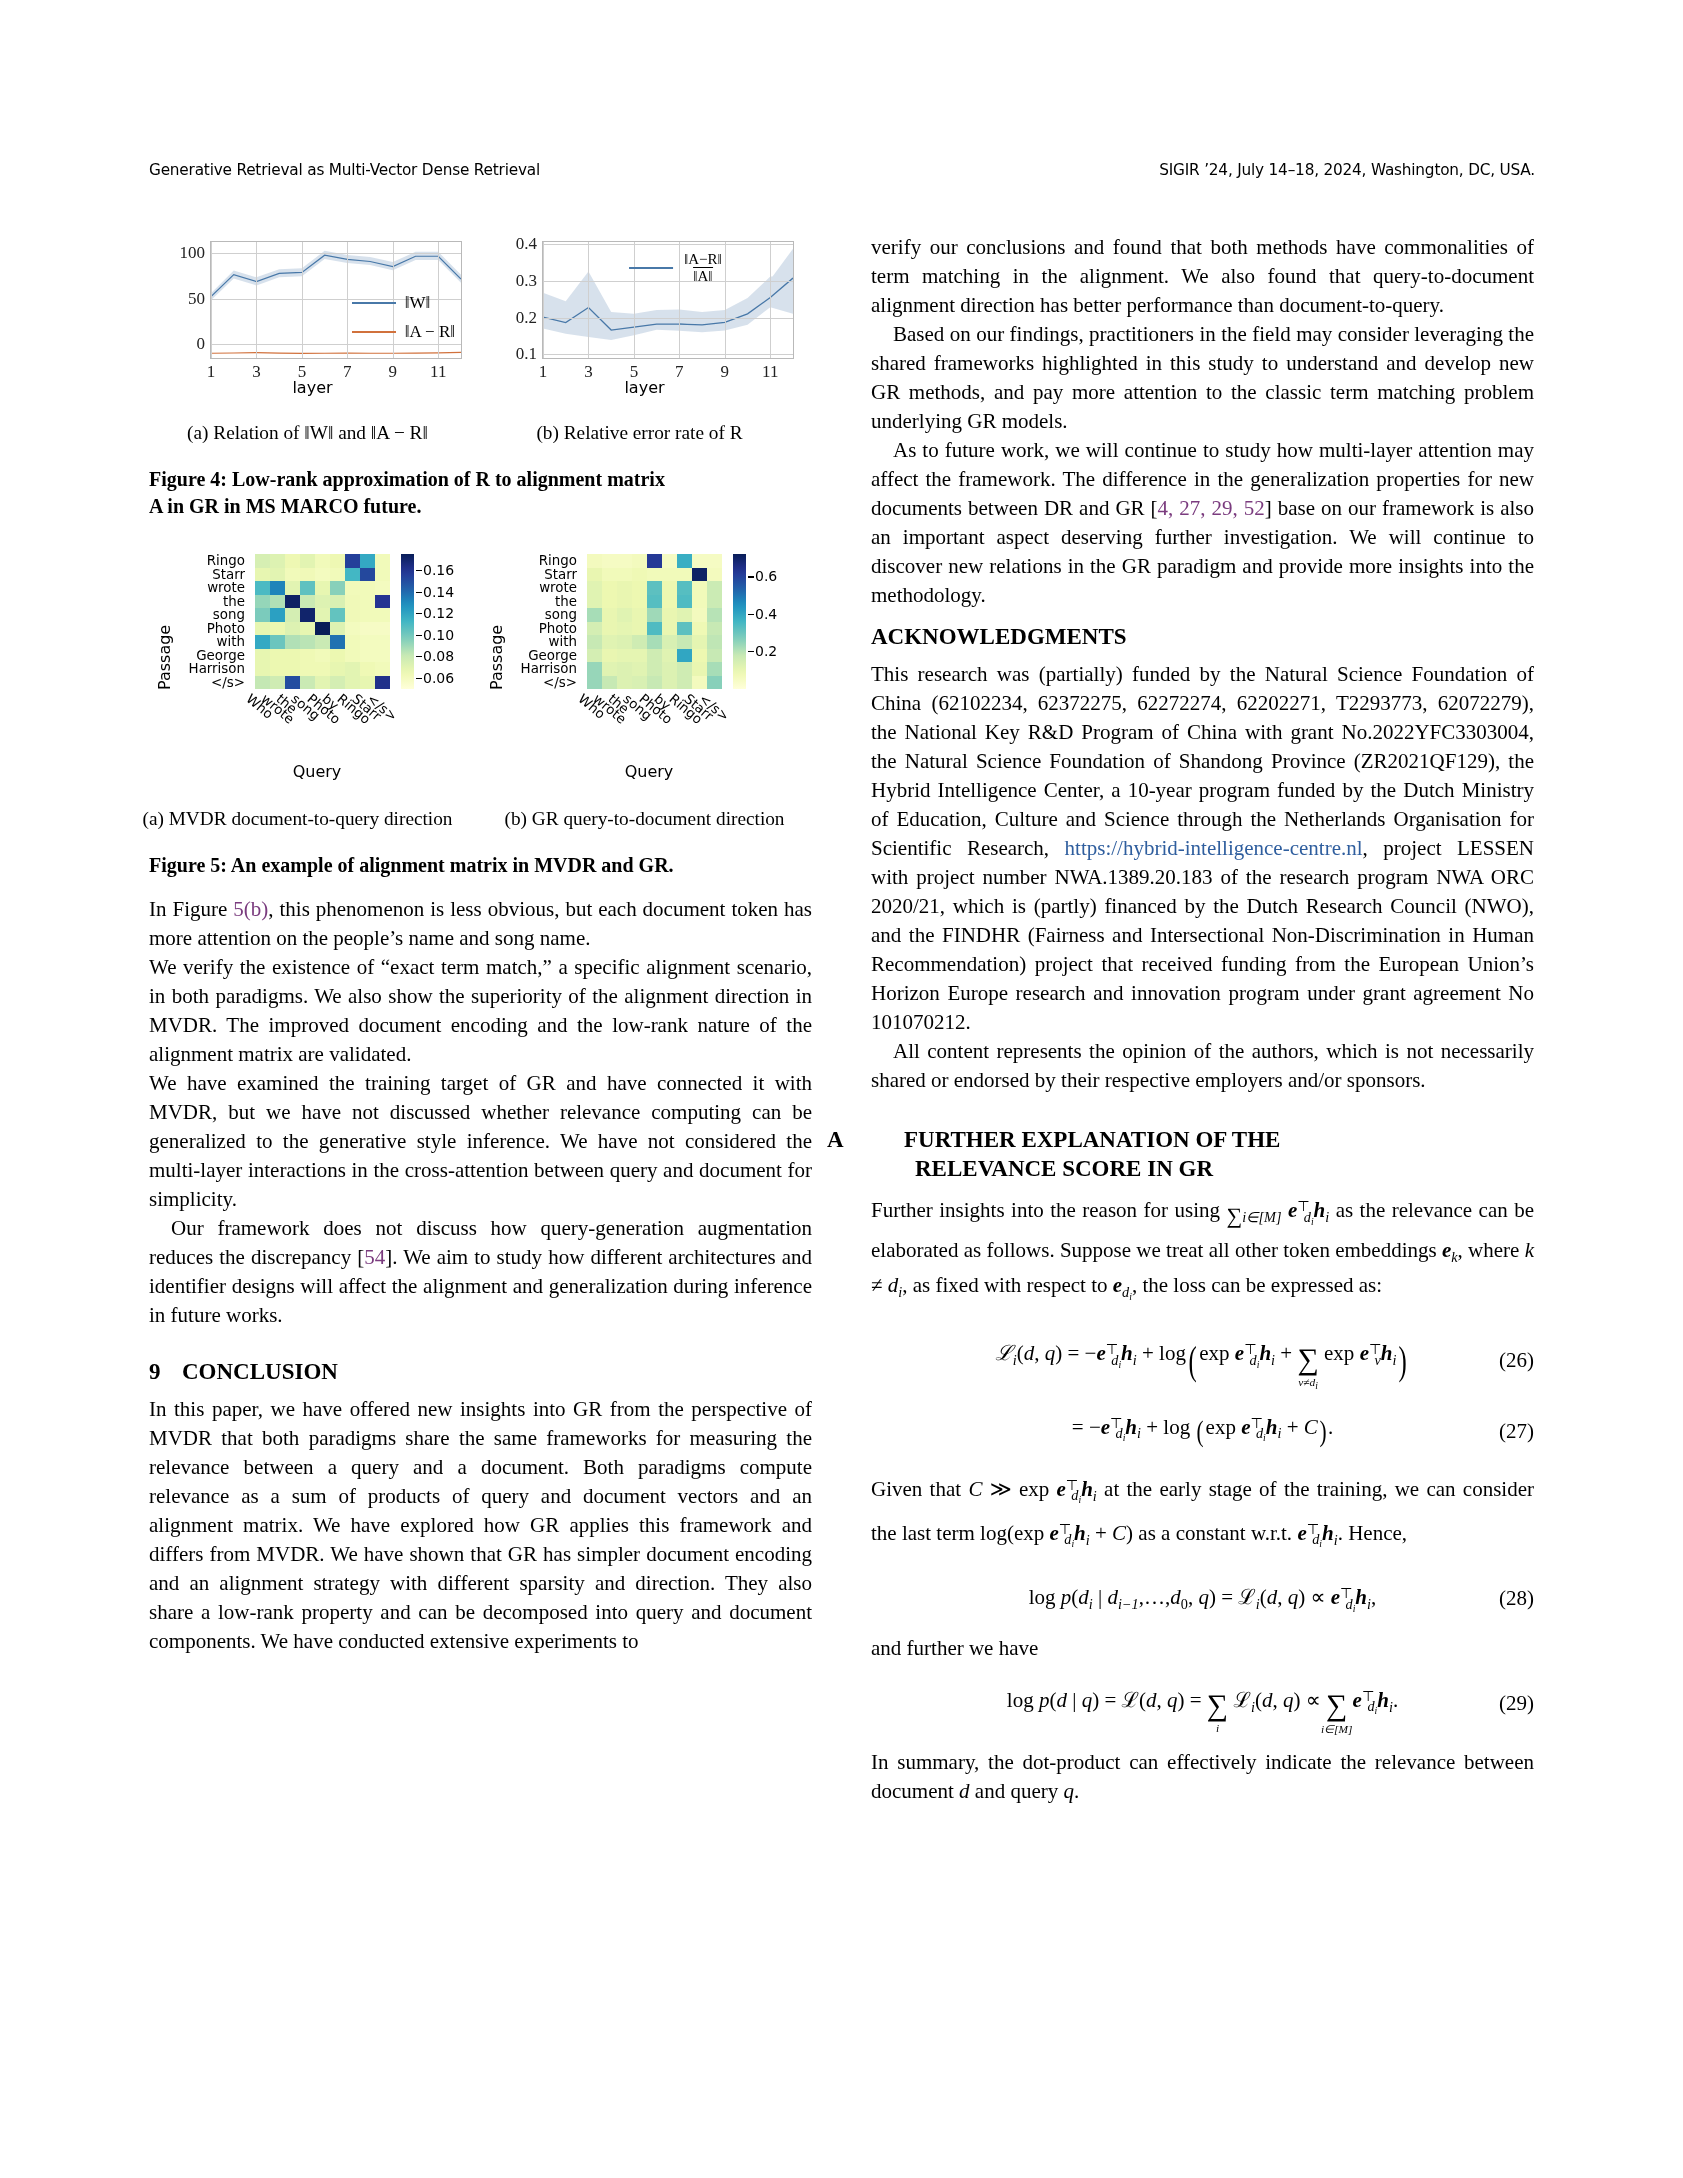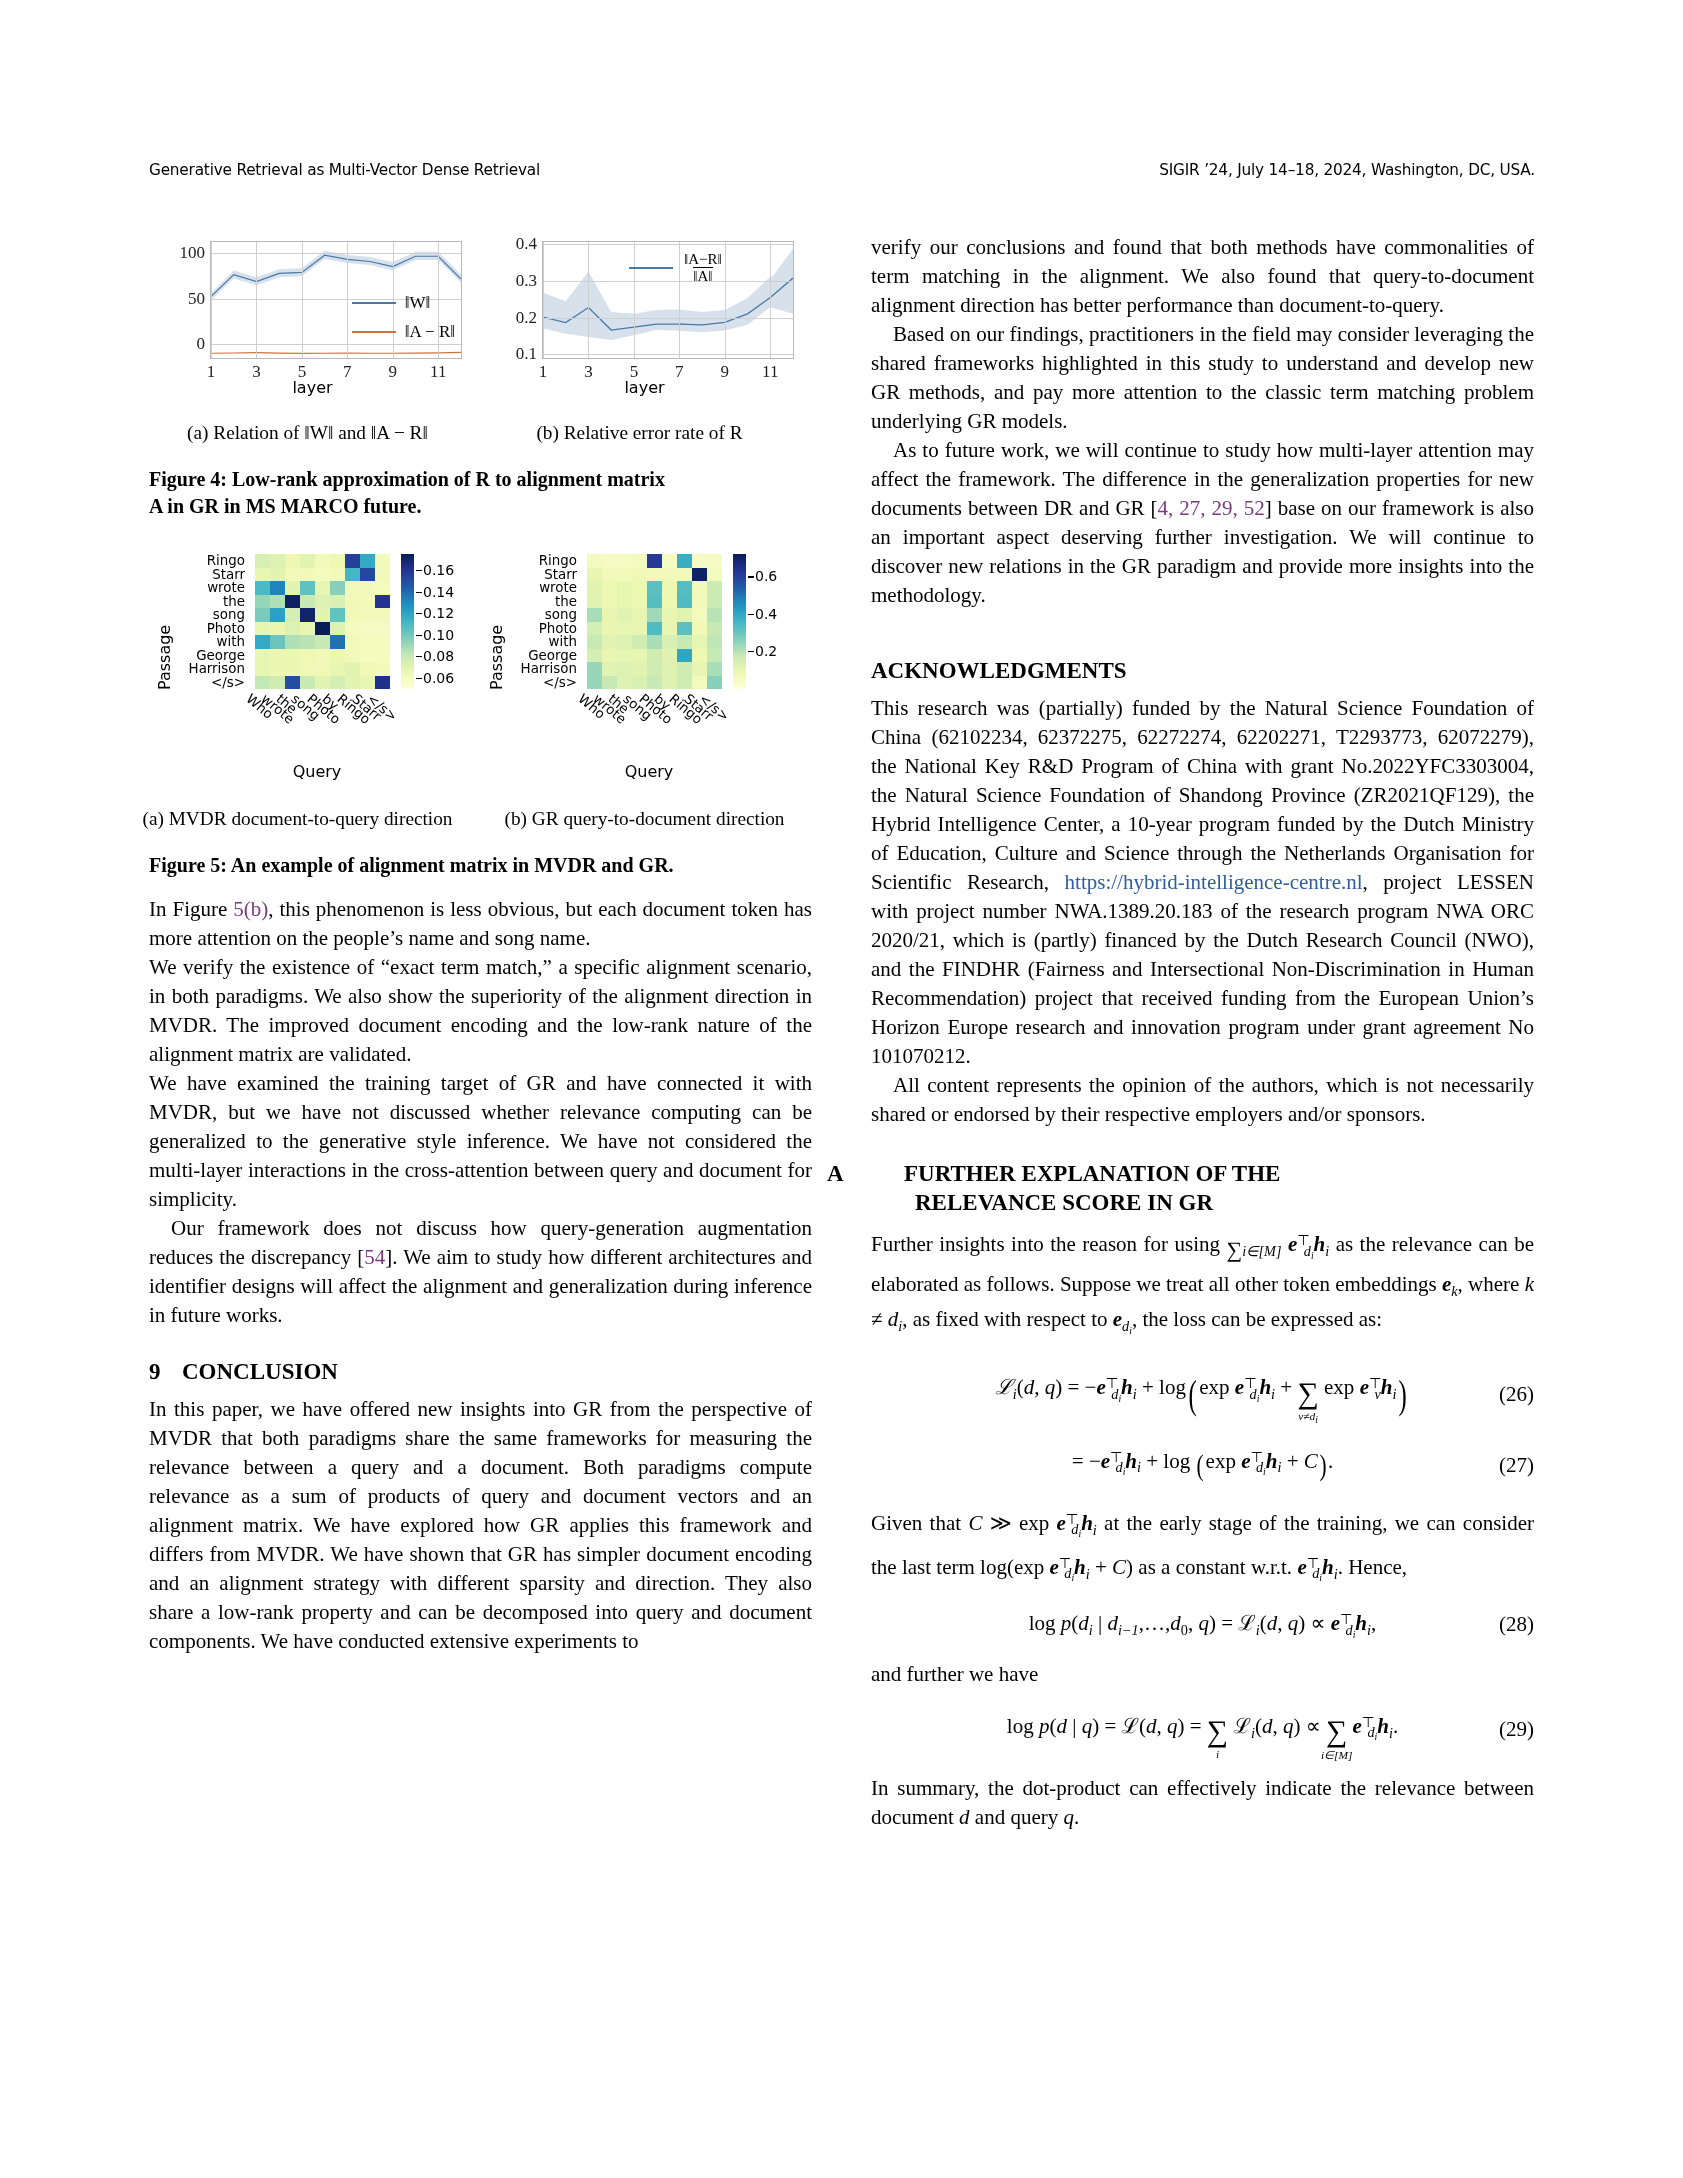--- a/index.html
+++ b/index.html
@@ -465,21 +465,21 @@
     </h2>
     <p>In this paper, we have offered new insights into GR from the perspective of MVDR that both paradigms share the same frameworks for measuring the relevance between a query and a document. Both paradigms compute relevance as a sum of products of query and document vectors and an alignment matrix. We have explored how GR applies this framework and differs from MVDR. We have shown that GR has simpler document encoding and an alignment strategy with different sparsity and direction. They also share a low-rank property and can be decomposed into query and document components. We have conducted extensive experiments to</p>
   </div>
 
   <div class="col colR">
 
     <p>verify our conclusions and found that both methods have commonalities of term matching in the alignment. We also found that query-to-document alignment direction has better performance than document-to-query.</p>
     <p class="ind">Based on our findings, practitioners in the field may consider leveraging the shared frameworks highlighted in this study to understand and develop new GR methods, and pay more attention to the classic term matching problem underlying GR models.</p>
     <p class="ind"><span>As to future work, we will continue to study how multi-layer attention may affect the framework. The difference in the generalization properties for new documents between DR and GR [</span><span class="cite">4, 27, 29, 52</span><span>] base on our framework is also an important aspect deserving further investigation. We will continue to discover new relations in the GR paradigm and provide more insights into the methodology.</span></p>
 
-    <h2 class="sec" style="margin-top:46px;">ACKNOWLEDGMENTS</h2>
+    <h2 class="sec" style="margin-top:12px;">ACKNOWLEDGMENTS</h2>
     <p><span>This research was (partially) funded by the Natural Science Foundation of China (62102234, 62372275, 62272274, 62202271, T2293773, 62072279), the National Key R&amp;D Program of China with grant No.2022YFC3303004, the Natural Science Foundation of Shandong Province (ZR2021QF129), the Hybrid Intelligence Center, a 10-year program funded by the Dutch Ministry of Education, Culture and Science through the Netherlands Organisation for Scientific Research, </span><span class="url">https://hybrid-intelligence-centre.nl</span><span>, project LESSEN with project number NWA.1389.20.183 of the research program NWA ORC 2020/21, which is (partly) financed by the Dutch Research Council (NWO), and the FINDHR (Fairness and Intersectional Non-Discrimination in Human Recommendation) project that received funding from the European Union’s Horizon Europe research and innovation program under grant agreement No 101070212.</span></p>
     <p class="ind">All content represents the opinion of the authors, which is not necessarily shared or endorsed by their respective employers and/or sponsors.</p>
 
     <h2 class="sec hang" style="margin-top:30px;">
       <span class="num">A</span><span>FURTHER EXPLANATION OF THE</span><br>
       <span style="display:inline-block;width:0;"></span><span>RELEVANCE SCORE IN GR</span>
     </h2>
 
     <p><span>Further insights into the reason for using </span><span class="bigop" style="font-size:22px;">∑</span><sub class="s mi">i∈[M]</sub>&nbsp;<span class="bmi">e</span><sup class="s">⊤</sup><sub class="s mi" style="margin-left:-6px;">d<sub class="s">i</sub></sub><span class="bmi">h</span><sub class="s mi">i</sub><span> as the relevance can be elaborated as follows. Suppose we treat all other token embeddings </span><span class="bmi">e</span><sub class="s mi">k</sub><span>, where </span><span class="mi">k</span> ≠ <span class="mi">d<sub class="s">i</sub></span><span>, as fixed with respect to </span><span class="bmi">e</span><sub class="s mi">d<sub class="s">i</sub></sub><span>, the loss can be expressed as:</span></p>
 
@@ -492,21 +492,21 @@
 
     <div class="eq" style="margin-top:30px;">
       <div class="eqbody">
         = −<span class="bmi">e</span><sup class="s">⊤</sup><sub class="s mi" style="margin-left:-7px;">d<sub class="s">i</sub></sub><span class="bmi">h</span><sub class="s mi">i</sub> + log&nbsp;<span class="lpar">(</span>exp&nbsp;<span class="bmi">e</span><sup class="s">⊤</sup><sub class="s mi" style="margin-left:-7px;">d<sub class="s">i</sub></sub><span class="bmi">h</span><sub class="s mi">i</sub> + <span class="mi">C</span><span class="lpar">)</span>.
       </div>
       <span class="eqnum">(27)</span>
     </div>
 
     <p style="margin-top:22px;"><span>Given that </span><span class="mi">C</span> ≫ exp&nbsp;<span class="bmi">e</span><sup class="s">⊤</sup><sub class="s mi" style="margin-left:-7px;">d<sub class="s">i</sub></sub><span class="bmi">h</span><sub class="s mi">i</sub><span> at the early stage of the training, we can consider the last term </span>log(exp&nbsp;<span class="bmi">e</span><sup class="s">⊤</sup><sub class="s mi" style="margin-left:-7px;">d<sub class="s">i</sub></sub><span class="bmi">h</span><sub class="s mi">i</sub> + <span class="mi">C</span>)<span> as a constant w.r.t. </span><span class="bmi">e</span><sup class="s">⊤</sup><sub class="s mi" style="margin-left:-7px;">d<sub class="s">i</sub></sub><span class="bmi">h</span><sub class="s mi">i</sub><span>. Hence,</span></p>
 
-    <div class="eq" style="margin-top:16px;">
+    <div class="eq" style="margin-top:24px;">
       <div class="eqbody">
         log&nbsp;<span class="mi">p</span>(<span class="mi">d</span><sub class="s mi">i</sub> | <span class="mi">d</span><sub class="s mi">i−1</sub>,…,<span class="mi">d</span><sub class="s">0</sub>,&nbsp;<span class="mi">q</span>) = <span style="font-family:'Liberation Serif',serif;">ℒ</span><sub class="s mi">i</sub>(<span class="mi">d</span>,&nbsp;<span class="mi">q</span>) ∝ <span class="bmi">e</span><sup class="s">⊤</sup><sub class="s mi" style="margin-left:-7px;">d<sub class="s">i</sub></sub><span class="bmi">h</span><sub class="s mi">i</sub>,
       </div>
       <span class="eqnum">(28)</span>
     </div>
 
     <p style="margin-top:20px;">and further we have</p>
 
     <div class="eq" style="margin-top:22px;margin-bottom:26px;">
       <div class="eqbody">

